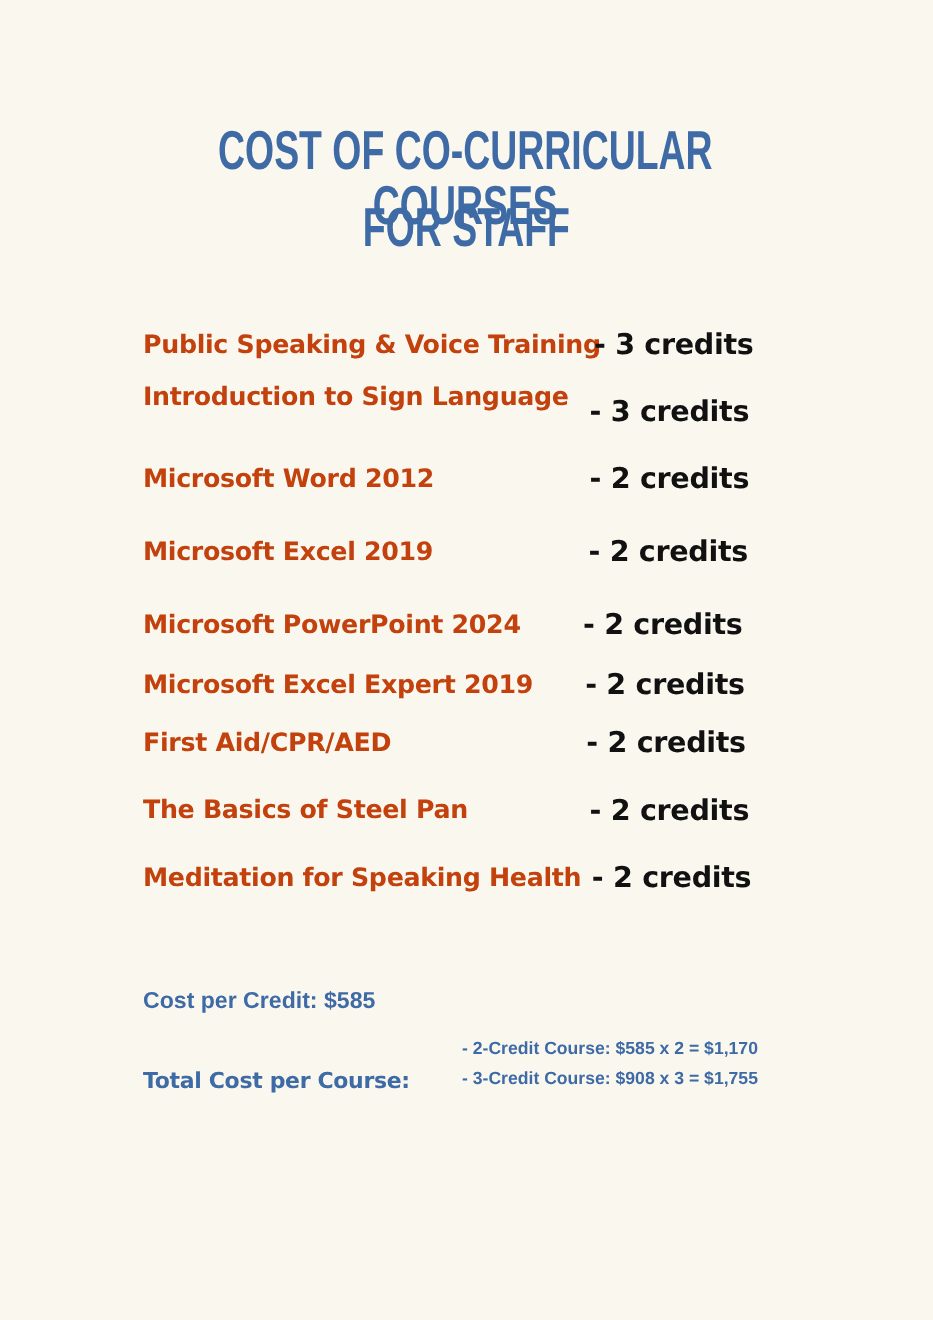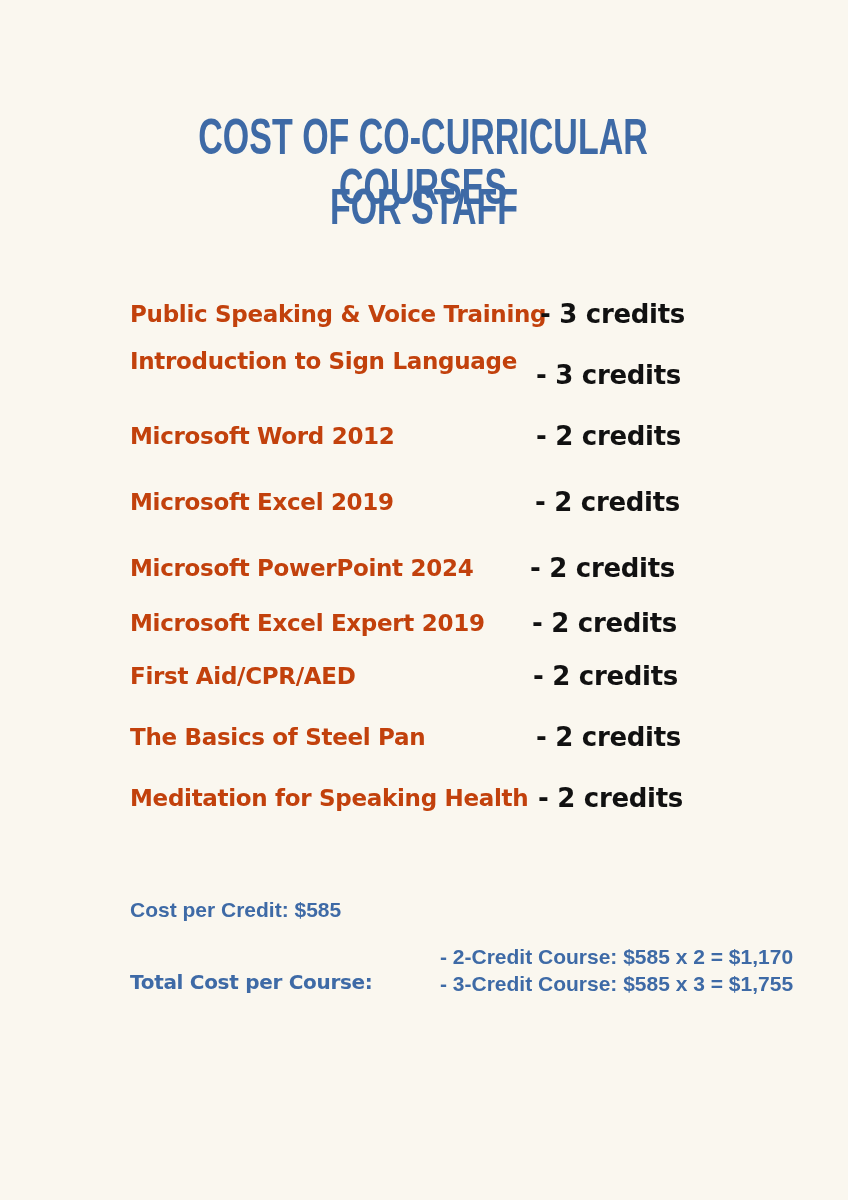--- a/index.html
+++ b/index.html
@@ -47,21 +47,21 @@
   }
   .blue {
     position: absolute;
     color: #3e6aa6;
     font-family: "Liberation Sans", sans-serif;
     font-weight: bold;
     white-space: nowrap;
   }
   .cpc { left: 130px; top: 882px; font-size: 21px; margin-top: 16px; }
   .tcc { left: 130px; top: 970px; font-size: 20px; font-family: "DejaVu Sans", sans-serif; font-weight: bold; letter-spacing: -0.3px; }
-  .calc { left: 440px; font-size: 21px; }
+  .calc { left: 420px; font-size: 16px; }
   .calc.c1 { top: 945px; }
   .calc.c2 { top: 972px; }
 </style>
 </head>
 <body>
 
 <div>
   <div class="title l1">COST OF CO-CURRICULAR COURSES</div>
   <div class="title l2">FOR STAFF</div>
 
@@ -91,15 +91,15 @@
     <div class="credits" style="top:723px;left:536px">- 2 credits</div>
 
     <div class="course" style="top:784px">Meditation for Speaking Health</div>
     <div class="credits" style="top:784px;left:538px">- 2 credits</div>
   </div>
 
   <div>
     <div class="blue cpc">Cost per Credit: $585</div>
     <div class="blue tcc">Total Cost per Course:</div>
     <div class="blue calc c1">-  2-Credit Course: $585 x 2 = $1,170</div>
-    <div class="blue calc c2">-  3-Credit Course: $585 x 3 = $1,755</div>
+    <div class="blue calc c2">-  3-Credit Course: $908 x 3 = $1,755</div>
   </div>
 </div>
 
 </body></html>

